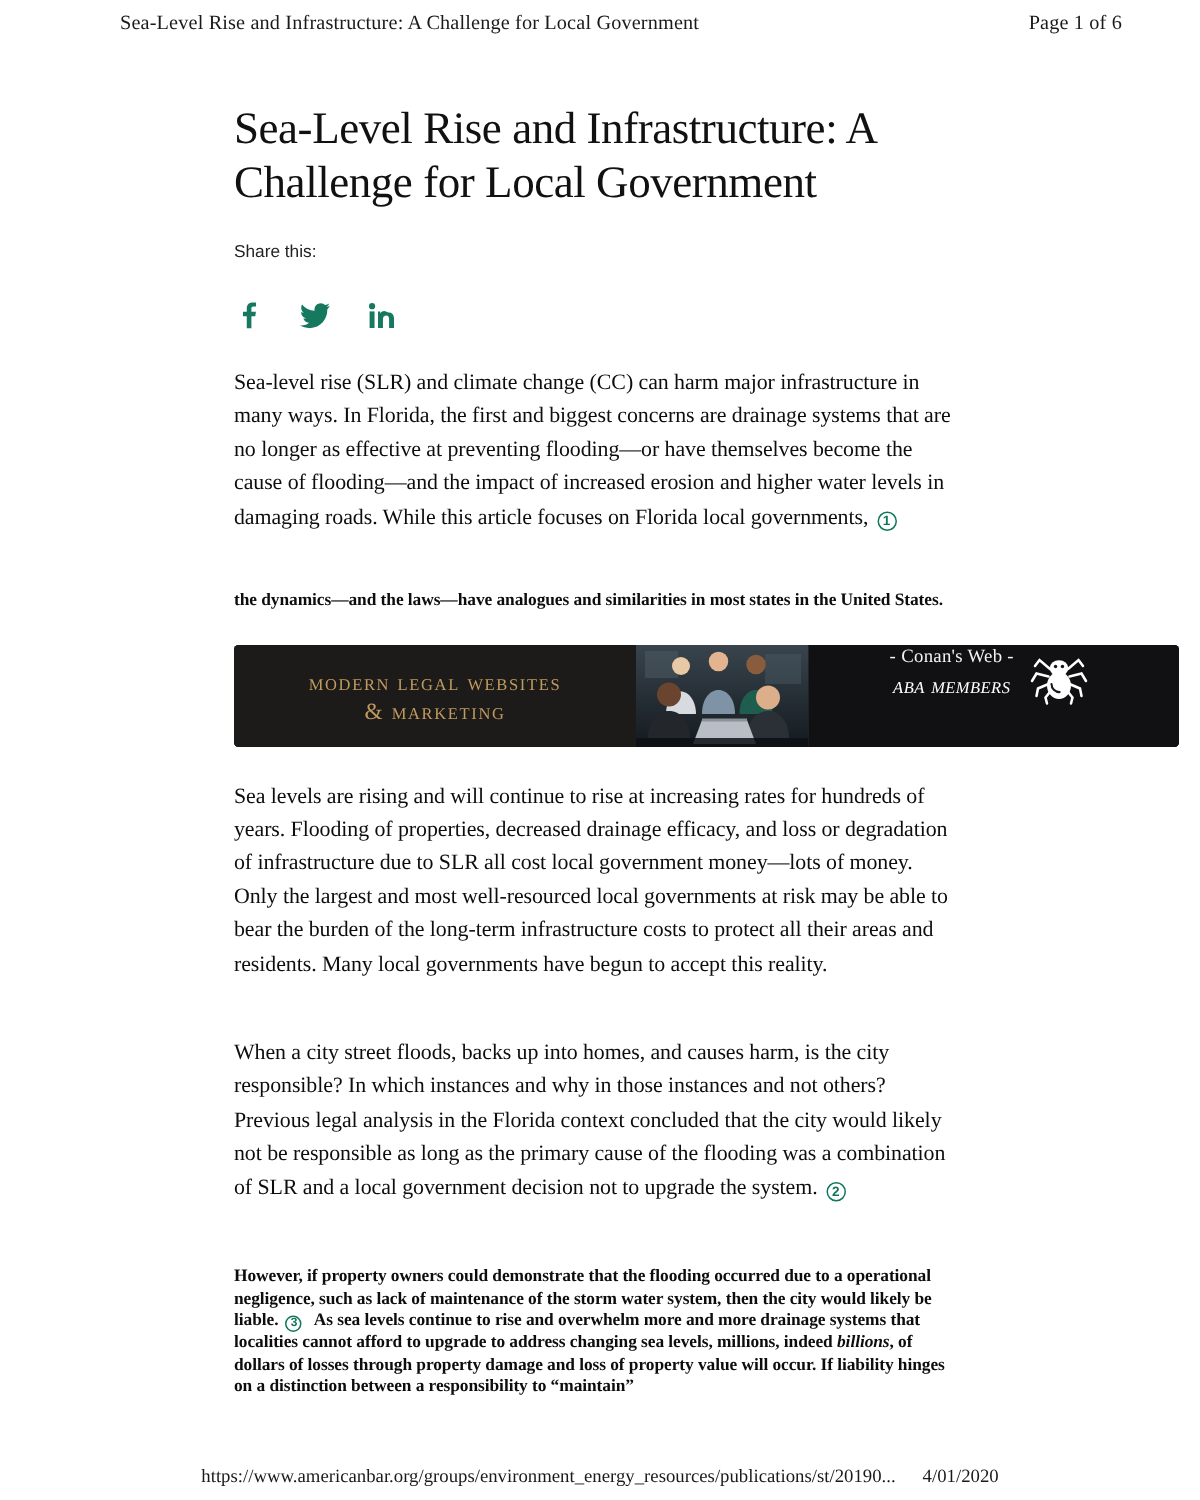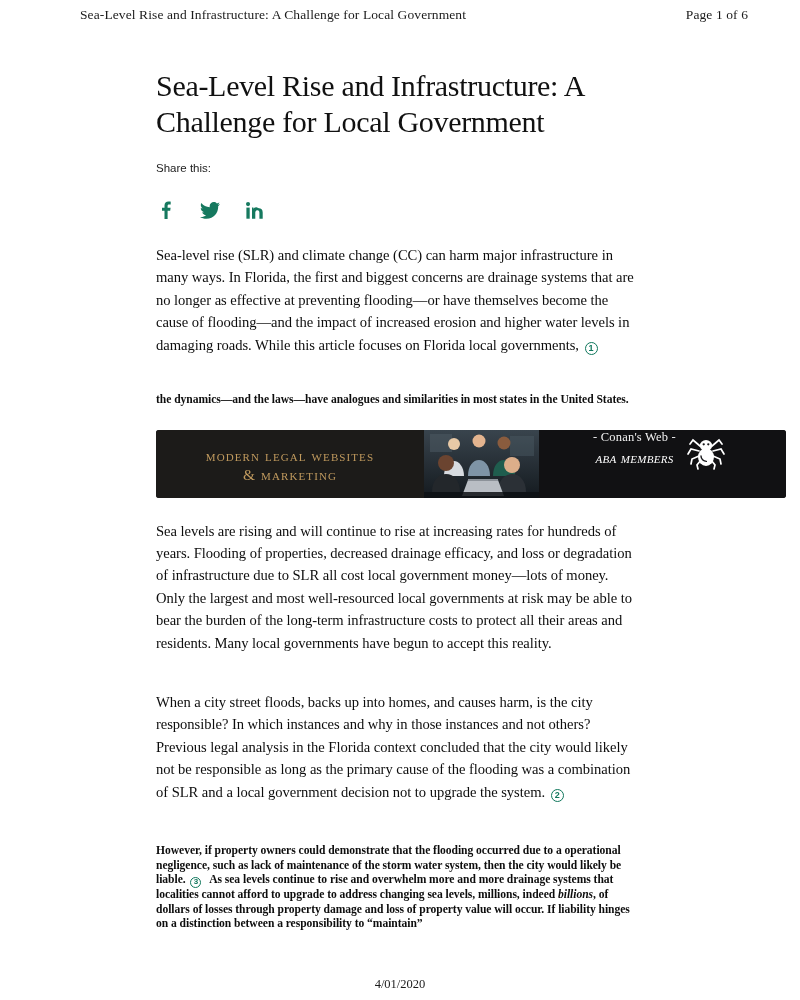--- a/index.html
+++ b/index.html
@@ -362,14 +362,15 @@
 
   <p class="body-par"><span>When a city street floods, backs up into homes, and causes harm, is the city responsible? In which instances and why in those instances and not others? Previous legal analysis in the Florida context concluded that the city would likely not be responsible as long as the primary cause of the flooding was a combination of SLR and a local government decision not to upgrade the system.</span> <span class="fn">2</span></p>
 
   <div class="spacer-md"></div>
 
   <p class="dense-par"><span>However, if property owners could demonstrate that the flooding occurred due to a operational negligence, such as lack of maintenance of the storm water system, then the city would likely be liable.</span> <span class="fn small">3</span> &nbsp;<span>As sea levels continue to rise and overwhelm more and more drainage systems that localities cannot afford to upgrade to address changing sea levels, millions, indeed</span> <i>billions</i><span>, of dollars of losses through property damage and loss of property value will occur. If liability hinges on a distinction between a responsibility to “maintain”</span></p>
 
 </div>
 
 <div class="print-footer">
+  <span>https://www.americanbar.org/groups/environment_energy_resources/publications/st/20190...</span>
   <span>4/01/2020</span>
 </div>
 
 </body></html>

